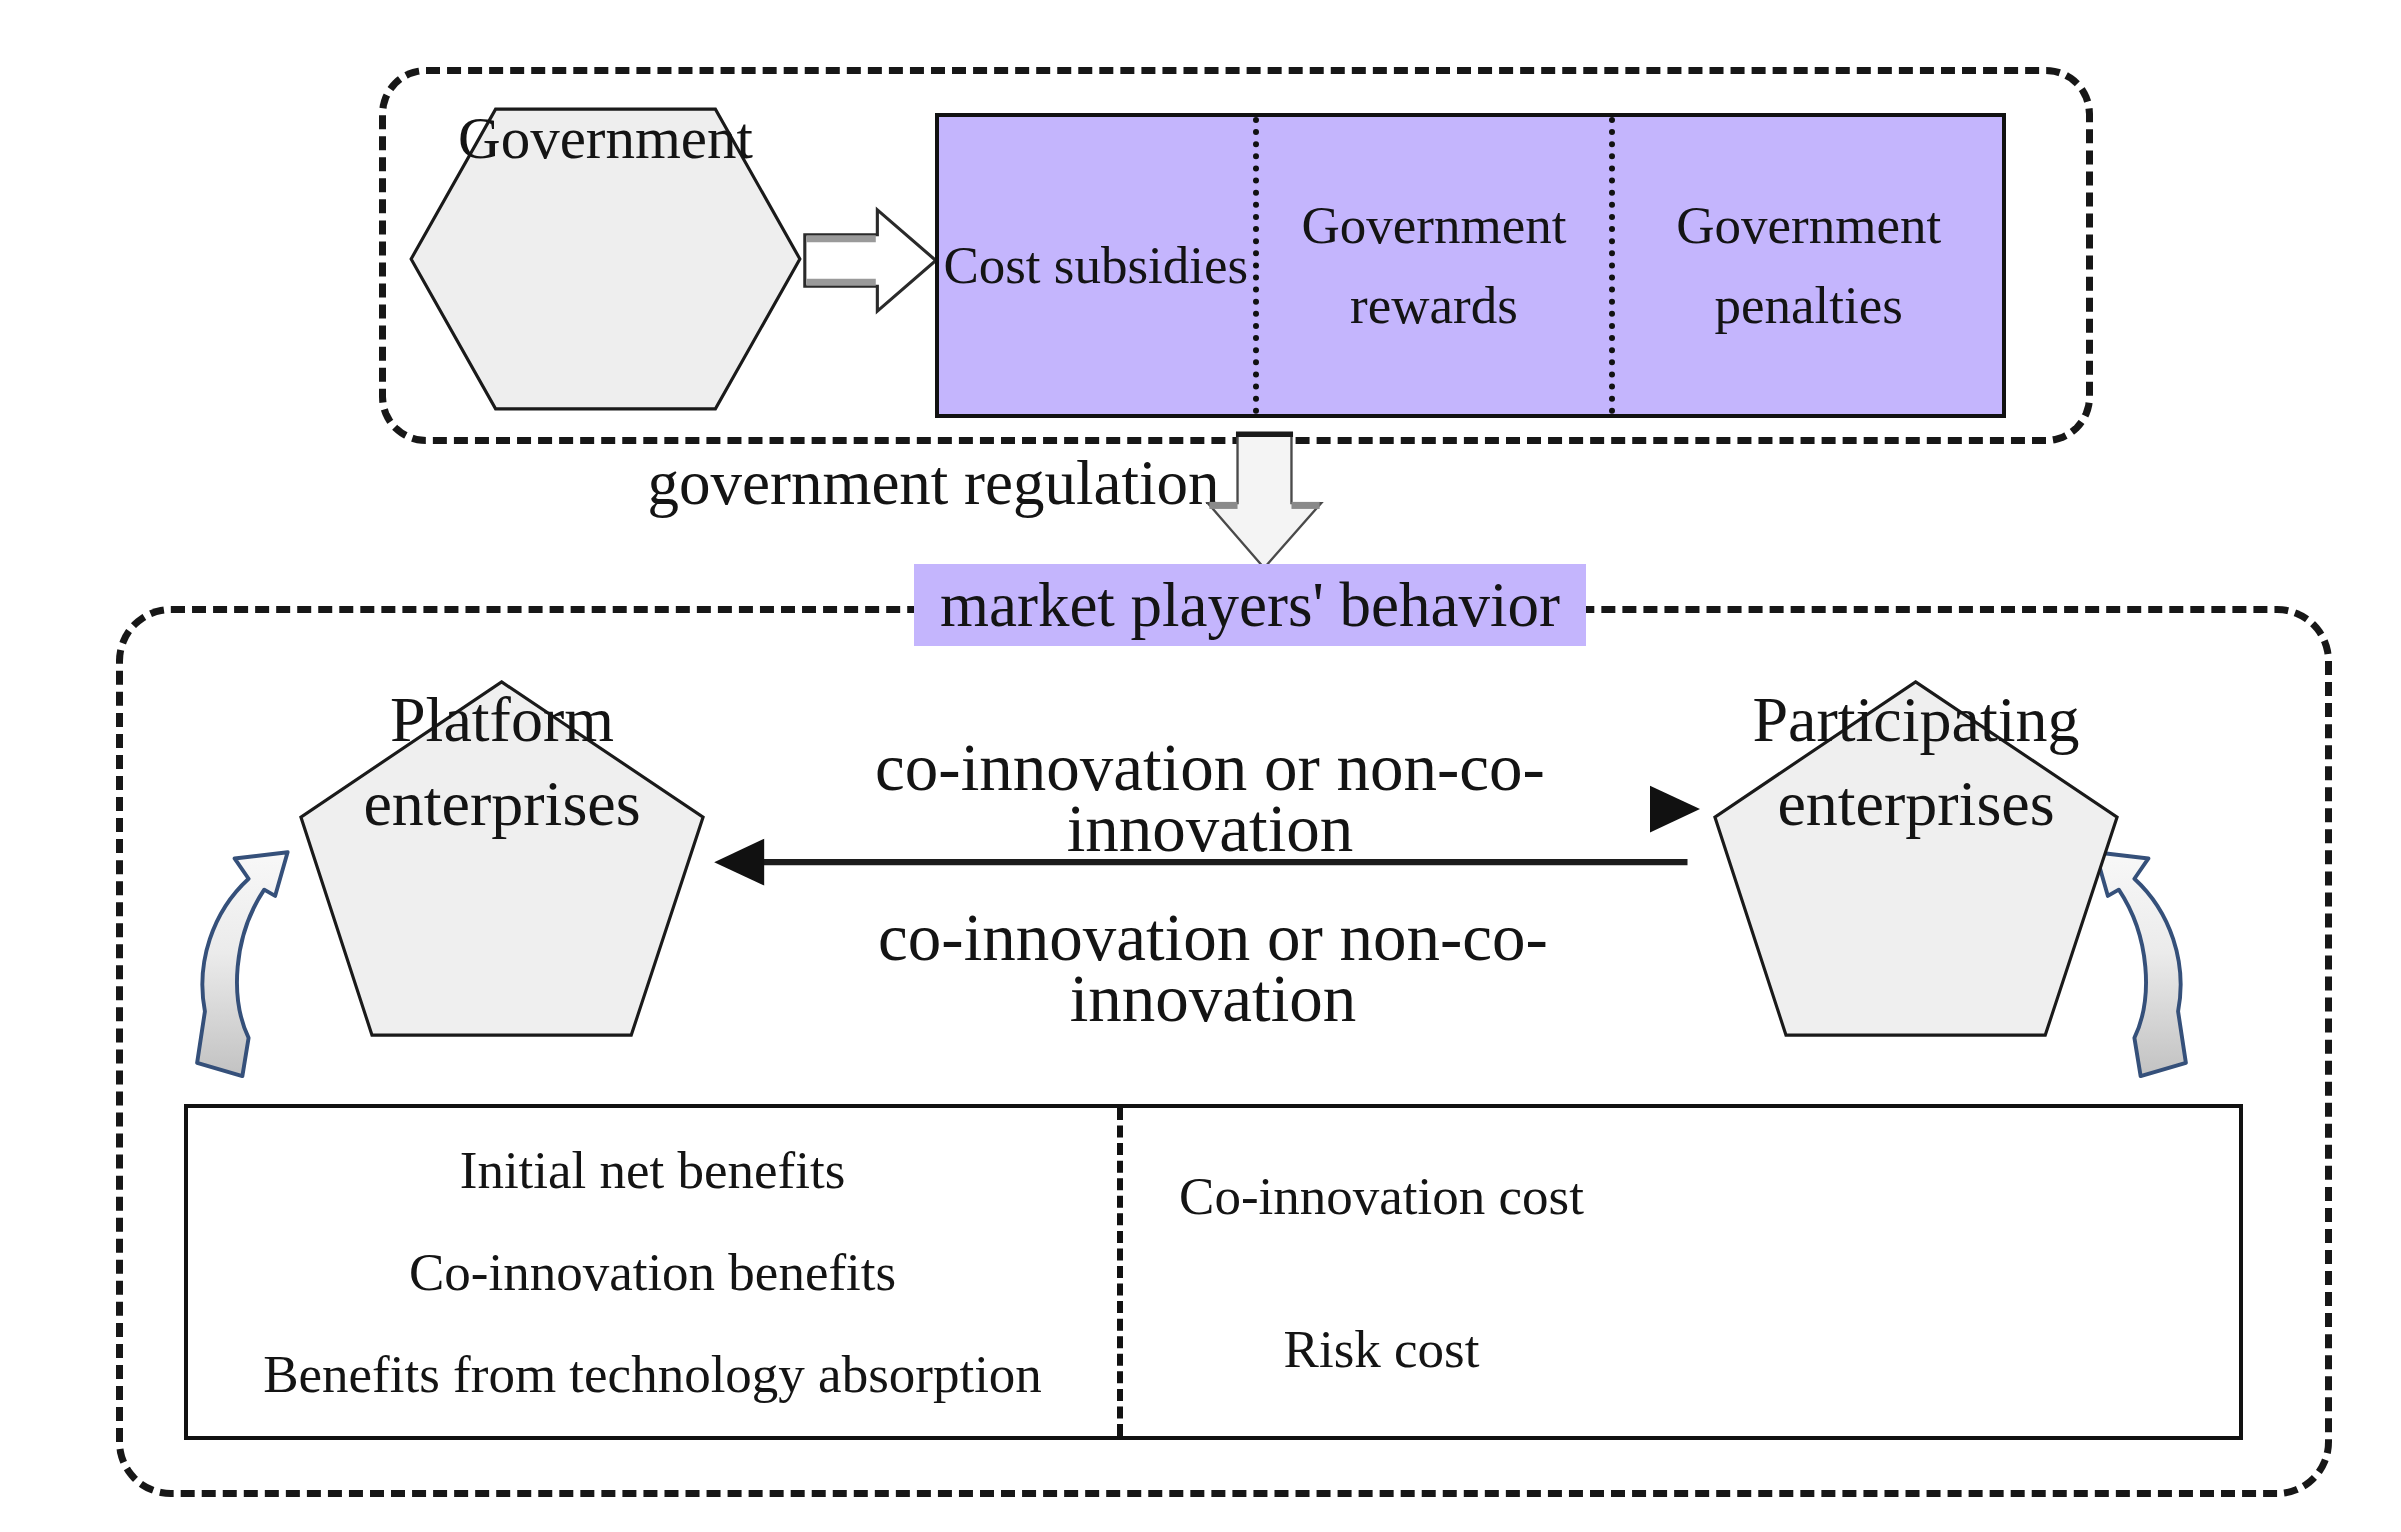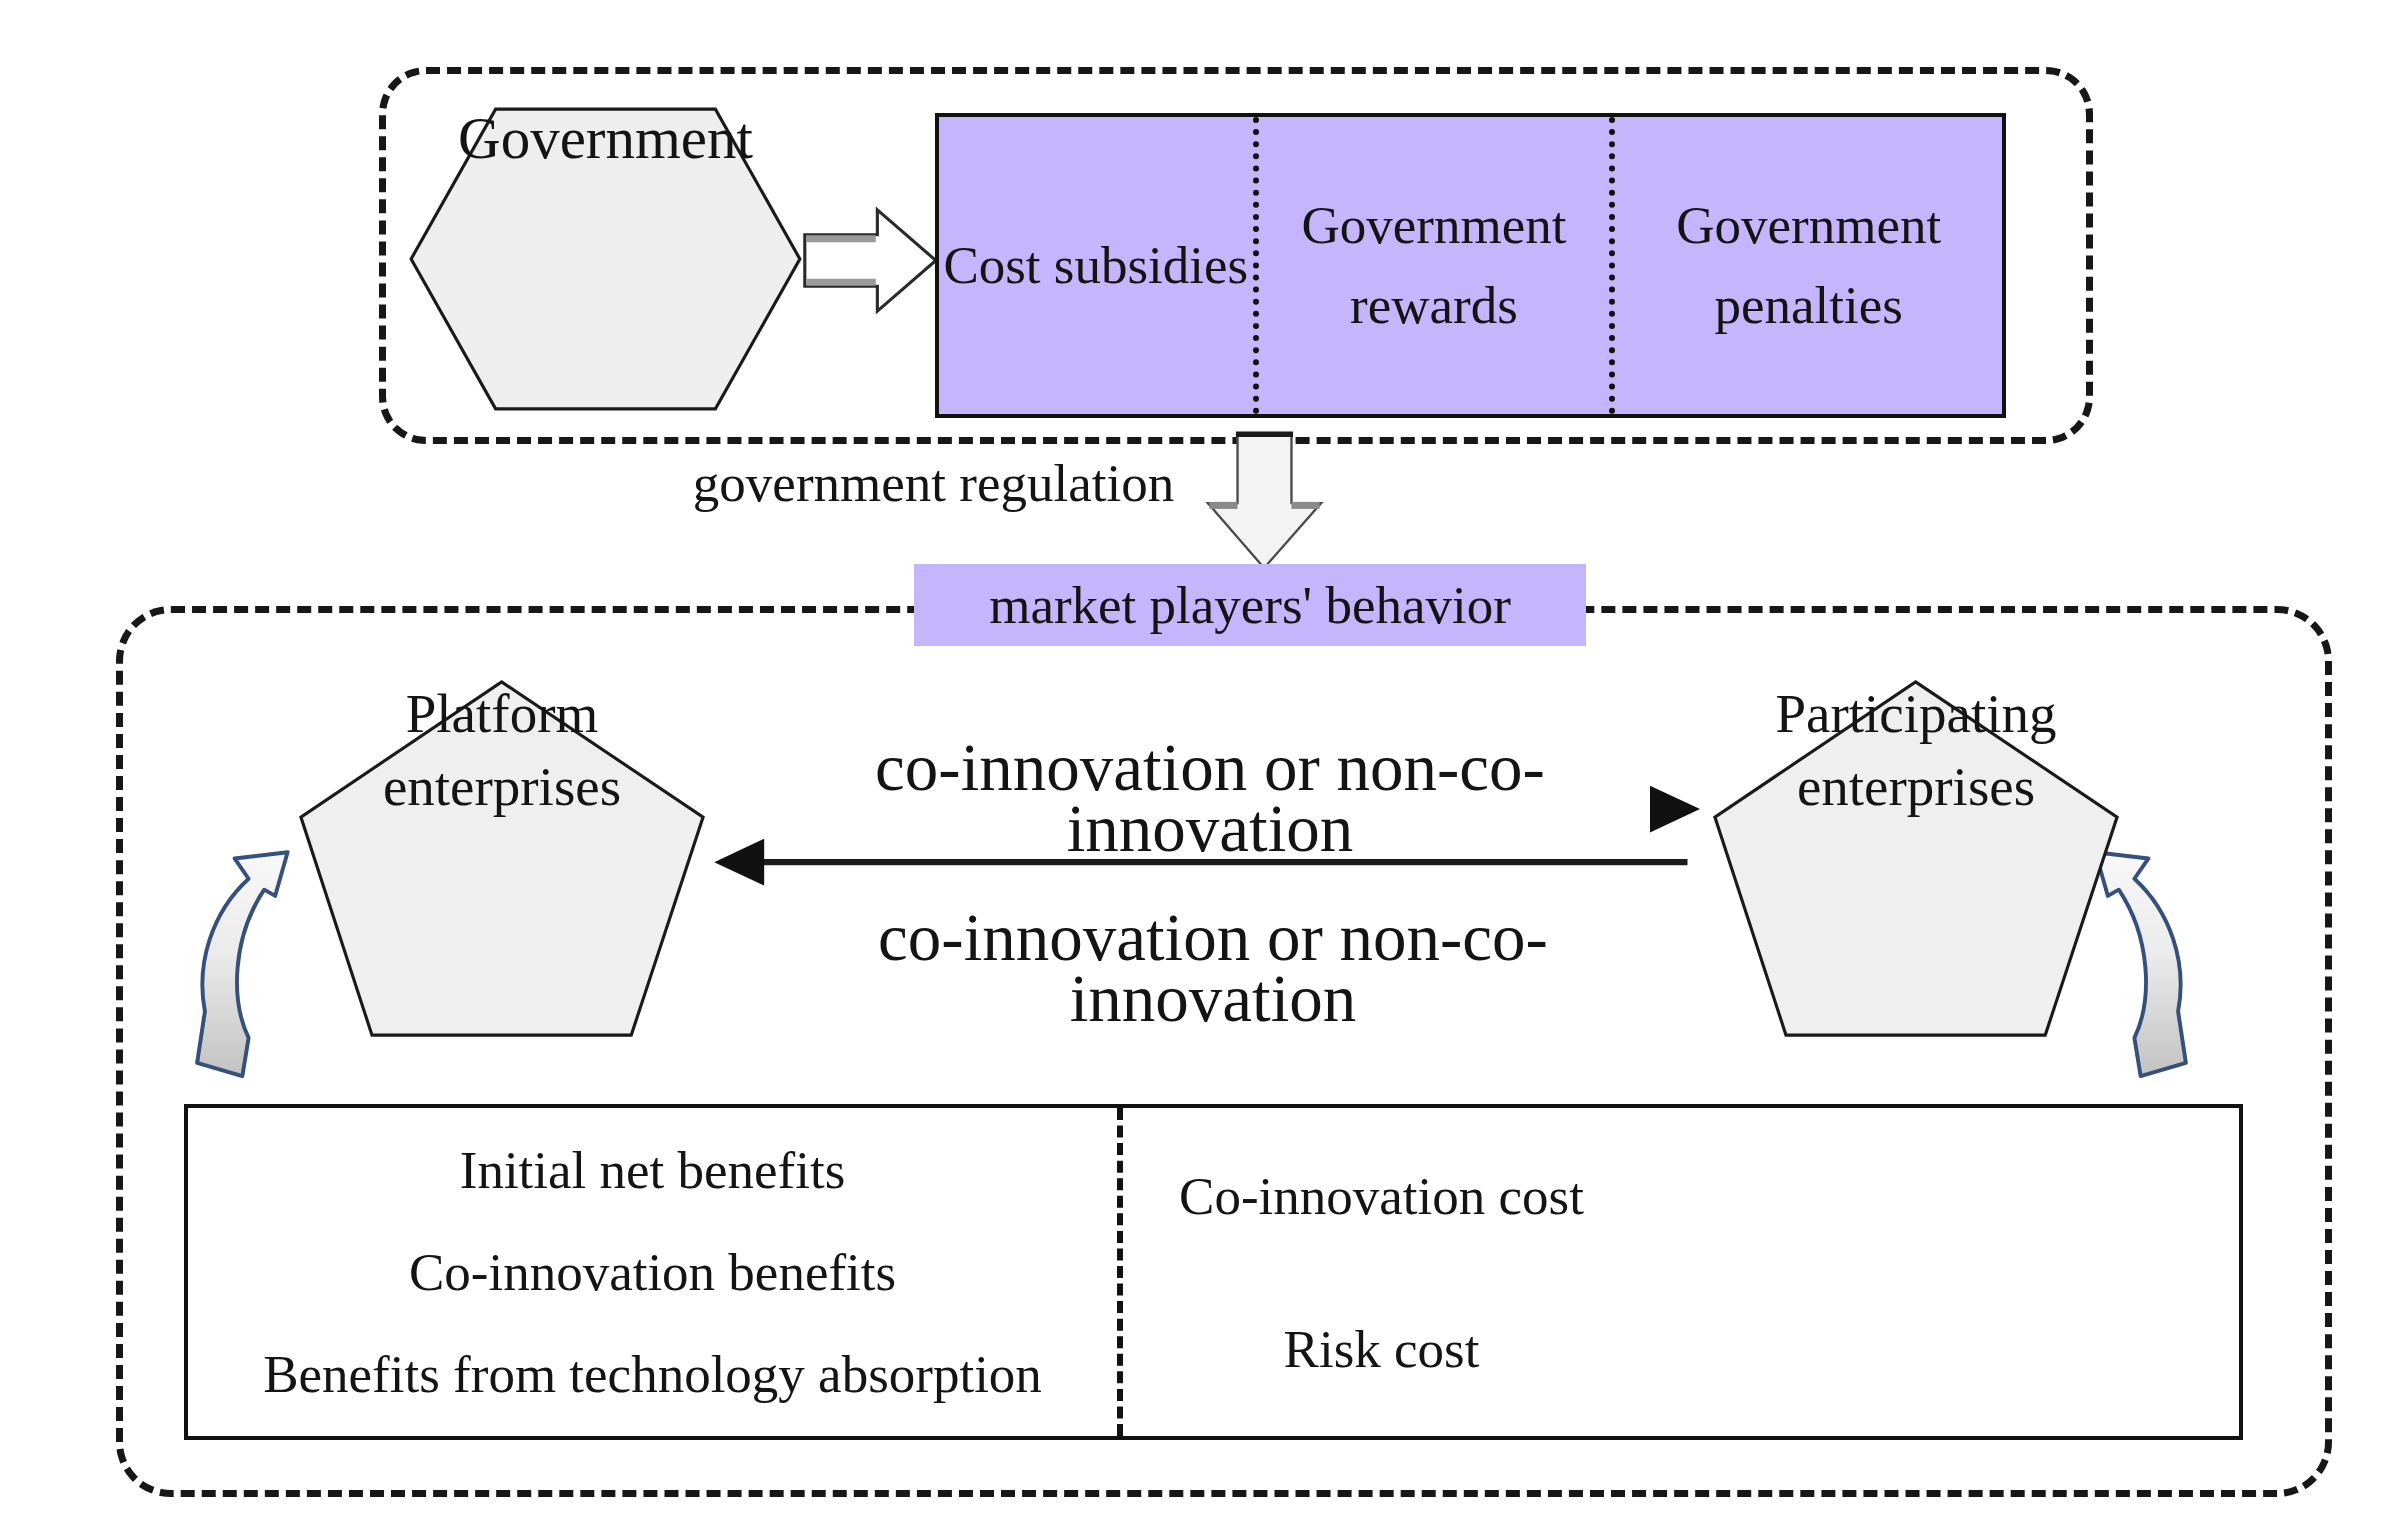--- a/index.html
+++ b/index.html
@@ -12,32 +12,32 @@
   
   .dash-box{border:7.8px dashed #171717;background:transparent;}
   .gov-box{left:379px;top:67px;width:1700px;height:363px;border-radius:47px;}
   .market-box{left:116px;top:606px;width:2202px;height:877px;border-radius:55px;}
   
   .shape-wrap{display:flex;align-items:flex-start;justify-content:center;text-align:center;}
   .hexagon{left:408px;top:106px;width:395px;height:306px;}
   .hex-label{font-size:59px;line-height:1.1;}
   .pentagon-left{left:297px;top:678px;width:410px;height:361px;}
   .pentagon-right{left:1711px;top:678px;width:410px;height:361px;}
-  .pent-label{font-size:55px;line-height:1.32;padding-bottom:55px;}
+  .pent-label{font-size:64px;line-height:1.32;padding-bottom:55px;}
   .shape-svg{position:absolute;left:0;top:0;width:100%;height:100%;z-index:-1;}
   .shape-wrap{z-index:1;}
   
   .policy-rect{left:935px;top:113px;width:1063px;height:297px;border:4.7px solid #111;
                background:#c4b5fd;display:flex;}
   .policy-col{display:flex;align-items:center;justify-content:center;text-align:center;
               font-size:53px;line-height:1.5;}
   .policy-col + .policy-col{border-left:6.3px dotted #111;}
   .pc1{flex:0 0 29.5%;} .pc2{flex:0 0 33%;} .pc3{flex:1;}
   
-  .free-label{text-align:center;font-size:53px;}
+  .free-label{text-align:center;font-size:63px;}
   .reg-label{left:570px;top:452px;width:727px;height:63px;line-height:63px;}
   .market-chip{left:914px;top:564px;width:672px;height:82px;line-height:82px;
                background:#c4b5fd;z-index:5;}
   .arrow-label{left:778px;width:864px;height:61px;line-height:61px;font-size:67px;z-index:4;margin-top:24px;}
   .arrow-label-top{top:713px;}
   .arrow-label-bottom{top:883px;left:781px;}
   
   .payoff-rect{left:184px;top:1104px;width:2051px;height:328px;border:4.7px solid #111;
                background:#fff;display:flex;z-index:2;}
   .payoff-col{display:flex;flex-direction:column;align-items:center;justify-content:space-around;

